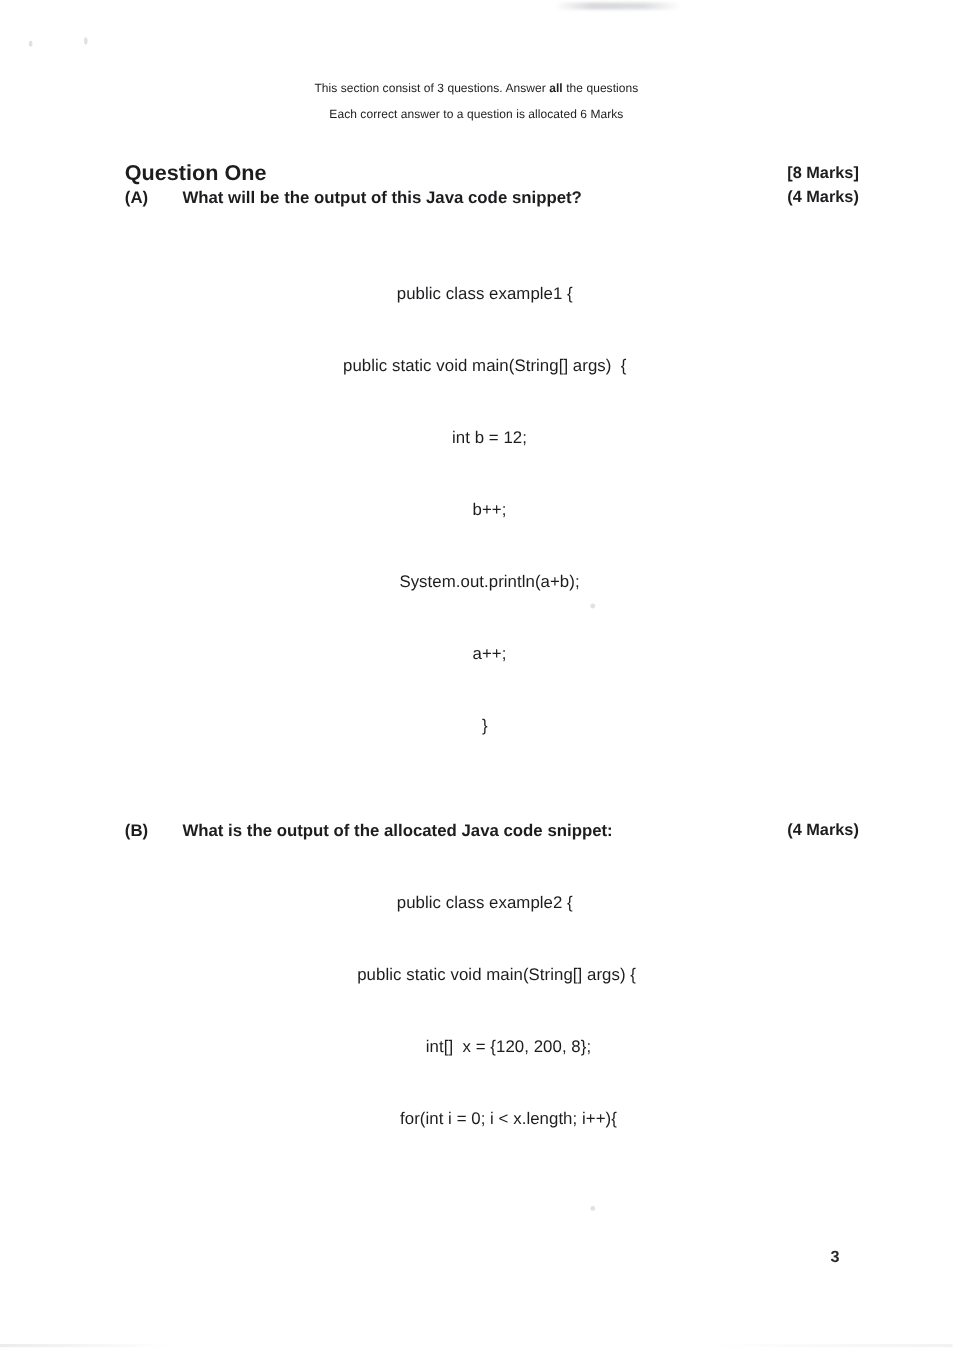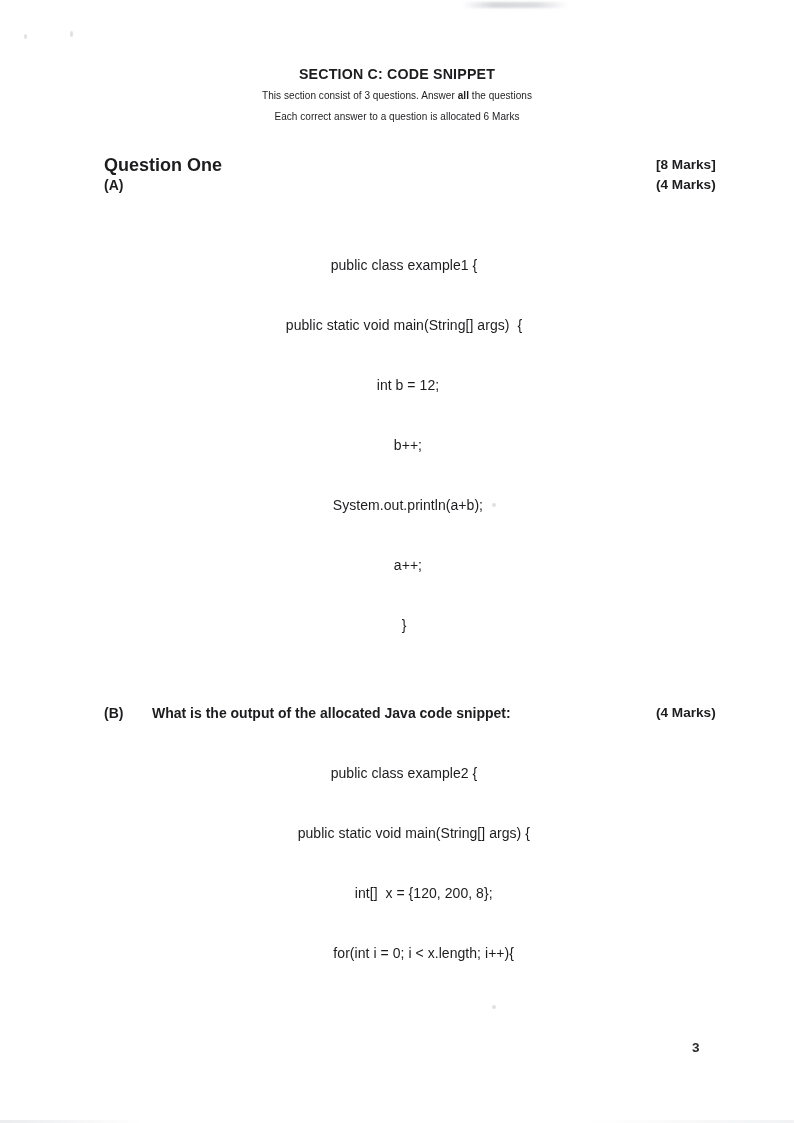--- a/index.html
+++ b/index.html
@@ -147,37 +147,37 @@
   <div class="scan-smudge"></div>
   <div class="scan-fleck" style="left:24px;top:34px;width:3px;height:5px;"></div>
   <div class="scan-fleck" style="left:70px;top:31px;width:3px;height:6px;"></div>
   <div class="scan-fleck" style="left:492px;top:503px;width:4px;height:4px;"></div>
   <div class="scan-fleck" style="left:492px;top:1005px;width:4px;height:4px;"></div>
   <div class="scan-edge-bottom"></div>
 
   <div class="content">
 
     <div class="header">
-      <div class="section-title">SECTION C:  CODE SNIPPET</div>
       <div class="header-line"><span>This section consist of 3 questions. Answer </span><span class="em">all</span><span> the questions</span></div>
       <div class="header-line">Each correct answer to a question is allocated 6 Marks</div>
     </div>
 
     <div class="gap-l"></div>
 
     <div class="qblock">
 
       <div class="row">
         <div class="q-title">Question One</div>
         <div class="marks">[8 Marks]</div>
       </div>
 
       <div class="row">
         <div class="q-part">
           <span class="label">(A)</span>
+          <span class="text">What will be the output of this Java code snippet?</span>
         </div>
         <div class="marks">(4 Marks)</div>
       </div>
 
       <div class="gap-m"></div>
 
       <div class="code">
         <div class="code-line">public class example1 {</div>
         <div class="code-line">public static void main(String[] args)  {</div>
         <div class="code-line">  int b = 12;</div>

